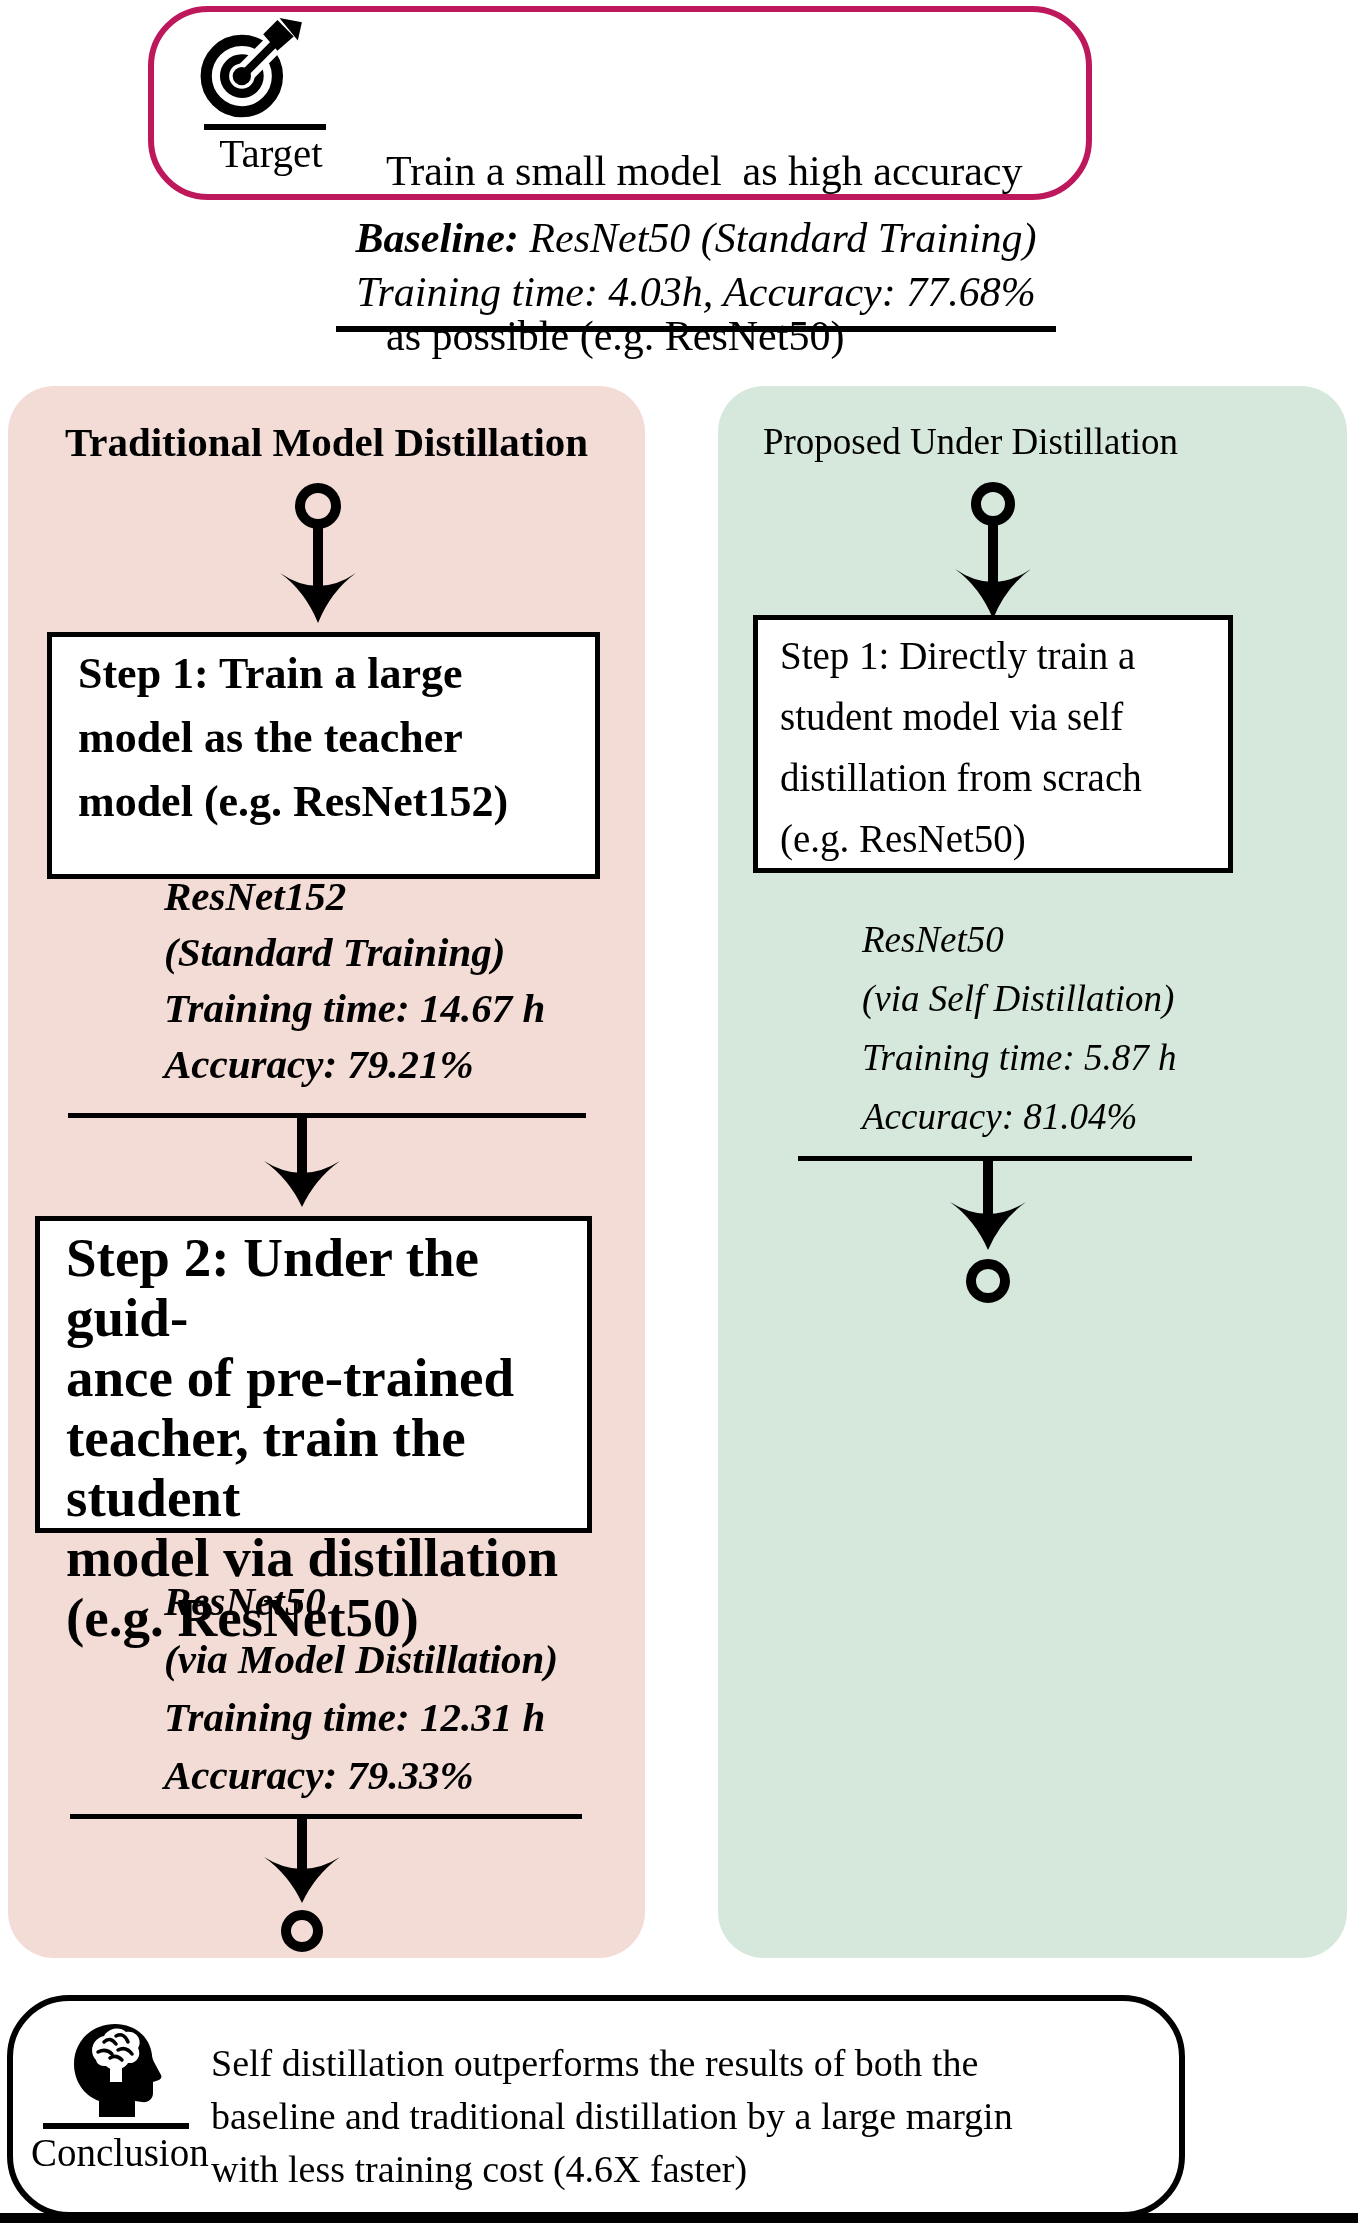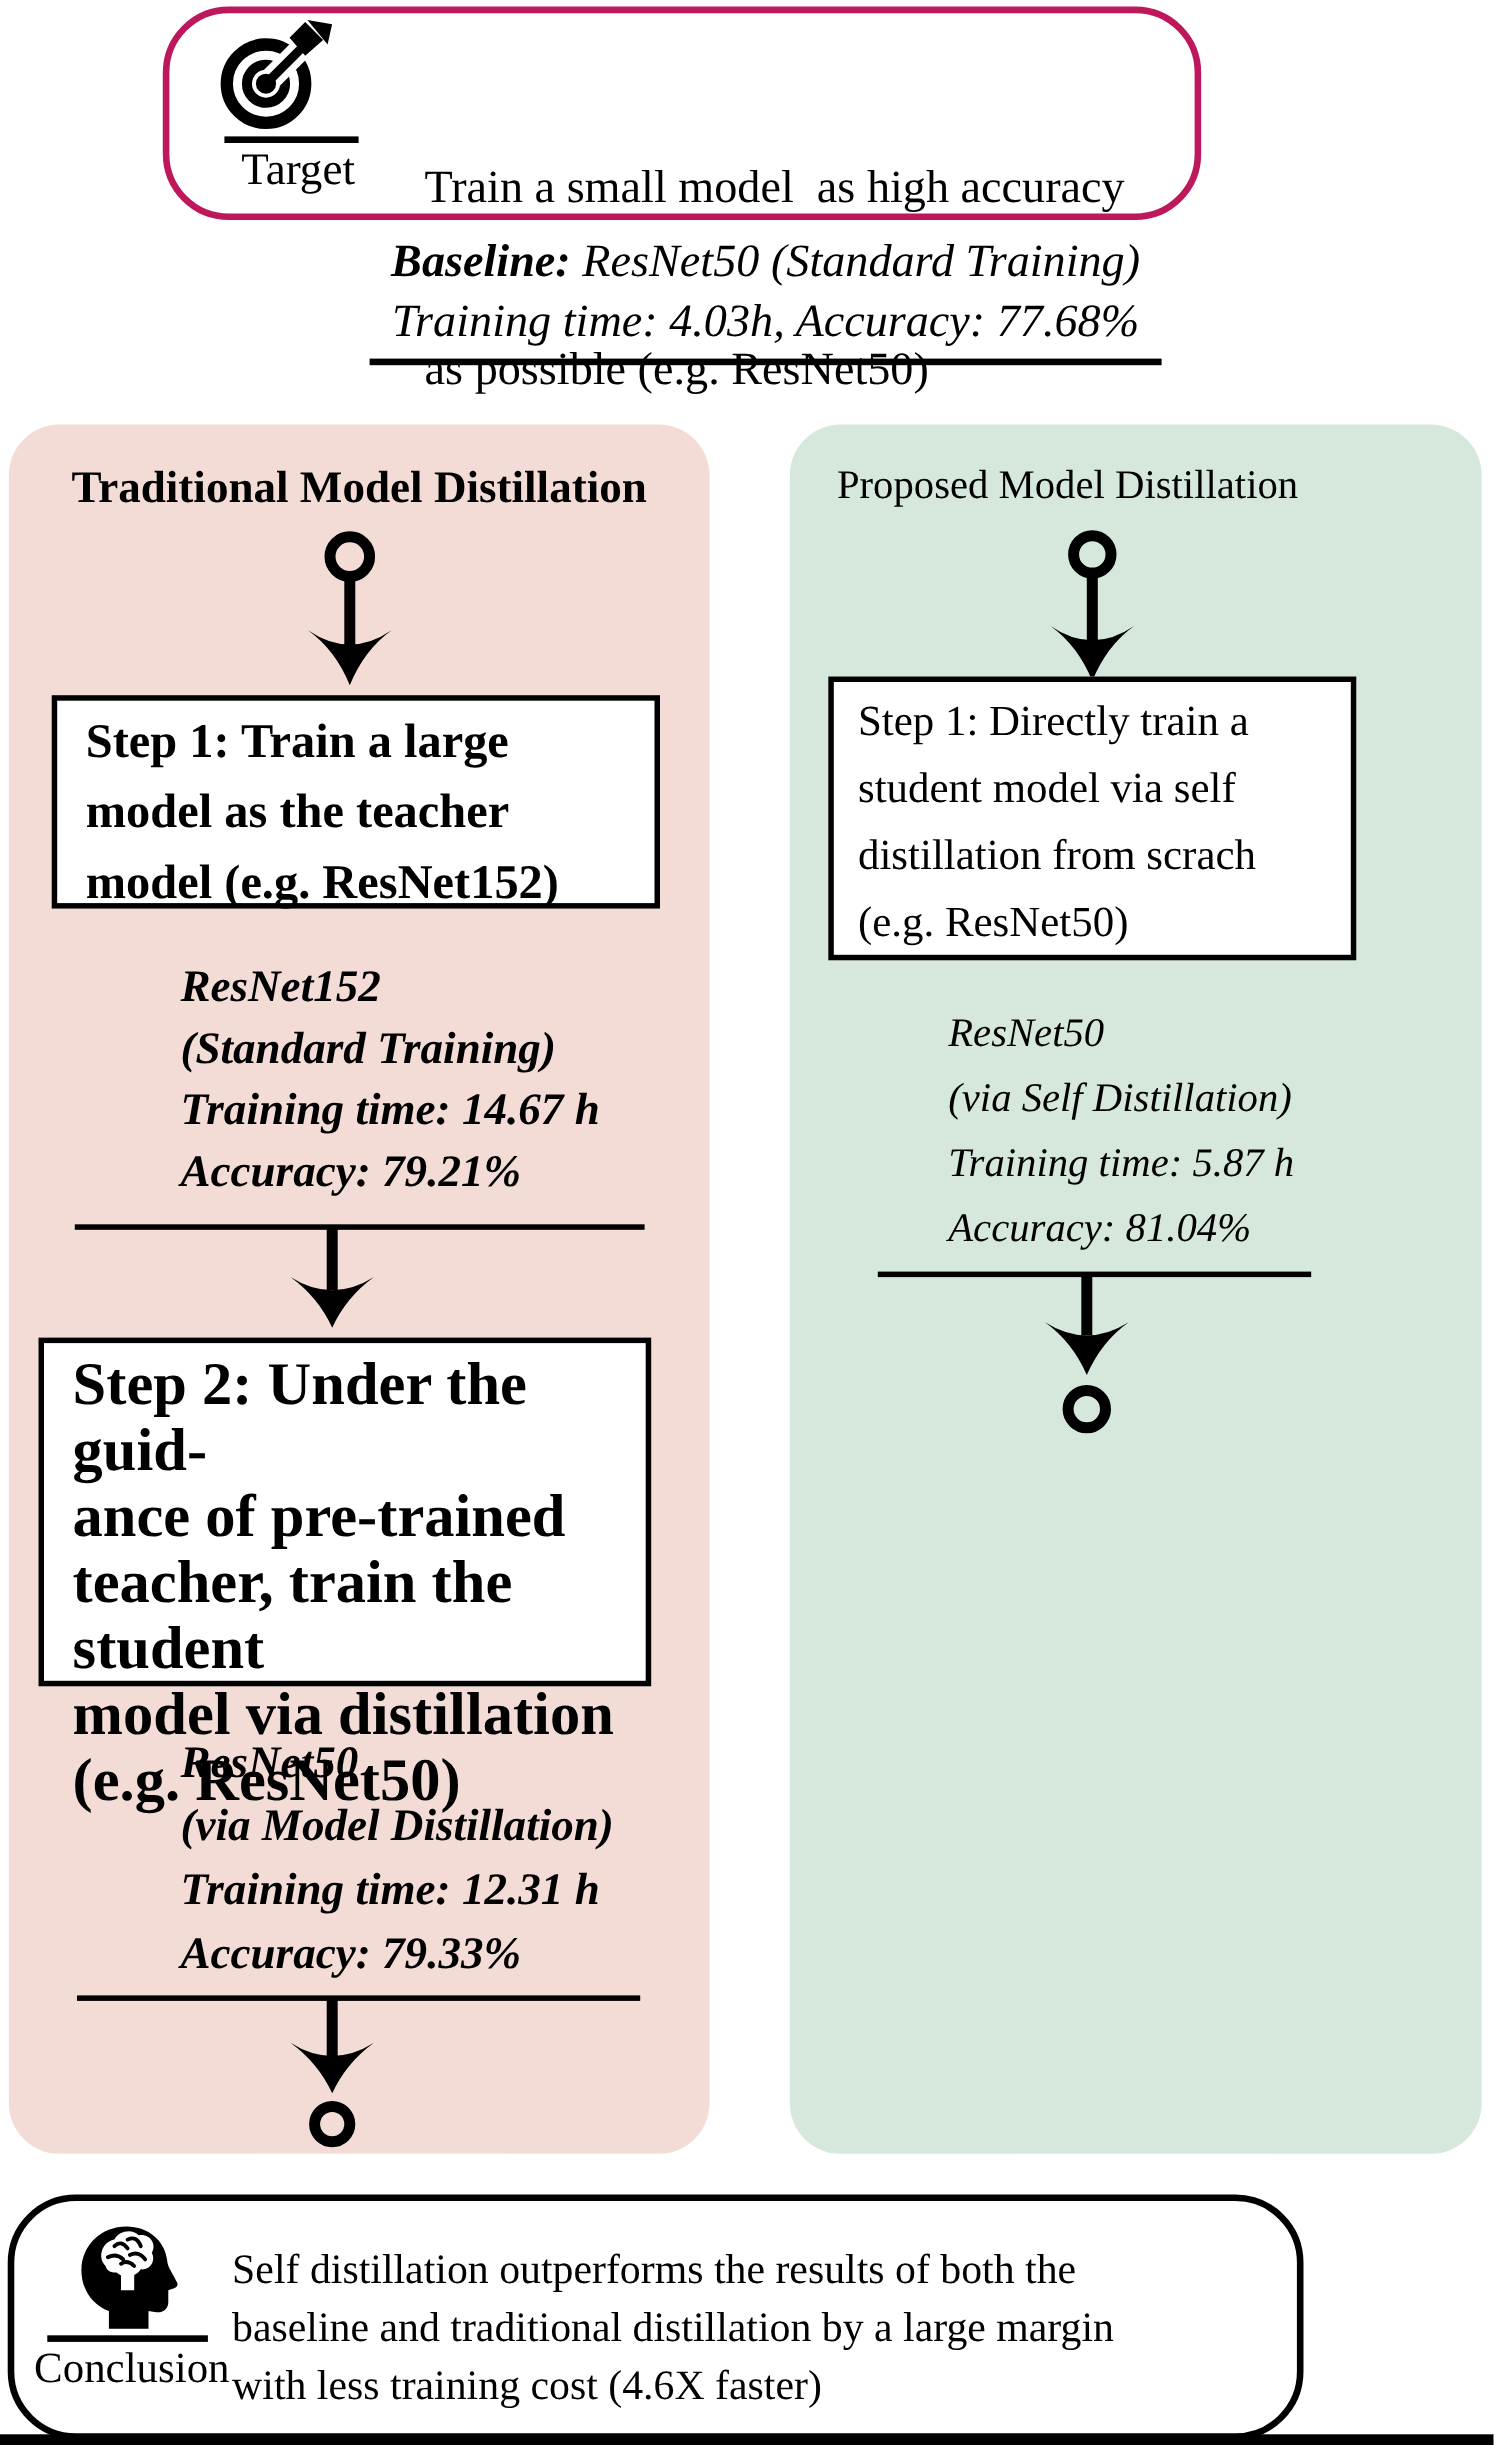--- a/index.html
+++ b/index.html
@@ -29,21 +29,21 @@
   
   .panel { top:386px; height:1572px; border-radius:46px; }
   .panel-left  { left:8px;   width:637px; }
   .panel-right { left:718px; width:629px; }
   .panel-title { text-align:center; }
   .panel-title.left  { left:0; top:32px; width:637px; font-size:41px; }
   .panel-title.right { left:0; top:34px; width:505px; font-size:37px; }
 
   
   .step-box { background:#fff; border:5px solid #000; box-sizing:border-box; }
-  .step1-left  { left:39px; top:246px; width:553px; height:194px; font-size:44px; line-height:64px; padding:5px 16px 0 26px; }
+  .step1-left  { left:39px; top:246px; width:553px; height:247px; font-size:44px; line-height:64px; padding:5px 16px 0 26px; }
   .step2-left  { left:27px; top:830px; width:557px; height:317px; font-size:55px; line-height:60px; padding:7px 0 0 26px; }
   .step1-right { left:35px; top:229px; width:480px; height:258px; font-size:39px; line-height:61px; padding:5px 0 0 22px; }
 
   
   .stats { font-style:italic;margin-left:44px; }
   .stats-1l { left:112px; top:482px;  font-size:41px; line-height:56px; }
   .stats-2l { left:112px; top:1186px; font-size:41px; line-height:58px; }
   .stats-1r { left:100px; top:524px;  font-size:37px; line-height:59px; }
   .stats-underline { height:5px; background:#000; }
   .u1l { left:60px; top:727px;  width:518px; }
@@ -141,21 +141,21 @@
     <div class="abs stats-underline u2l"></div>
 
     <svg class="abs" style="left:254px; top:1431px;" width="80" height="142" viewBox="0 0 80 142">
       <line x1="40" y1="0" x2="40" y2="52" stroke="#000" stroke-width="10"></line>
       <path d="M 2 40 Q 40 64 78 40 Q 53 58 40 86 Q 27 58 2 40 Z" fill="#000"></path>
       <circle cx="40" cy="114" r="16" fill="none" stroke="#000" stroke-width="10"></circle>
     </svg>
   </div>
 
   <div class="abs panel panel-right" style="background: rgb(214, 232, 220);">
-    <div class="abs panel-title right">Proposed Model Distillation</div>
+    <div class="abs panel-title right">Proposed Under Distillation</div>
 
     <svg class="abs" style="left:235px; top:95px;" width="80" height="140" viewBox="0 0 80 140">
       <circle cx="40" cy="23" r="17" fill="none" stroke="#000" stroke-width="10"></circle>
       <line x1="40" y1="40" x2="40" y2="104" stroke="#000" stroke-width="10"></line>
       <path d="M 2 88 Q 40 114 78 88 Q 53 106 40 138 Q 27 106 2 88 Z" fill="#000"></path>
     </svg>
 
     <div class="abs step-box step1-right">
       <div>Step 1: Directly train a</div>
       <div>student model via self</div>

